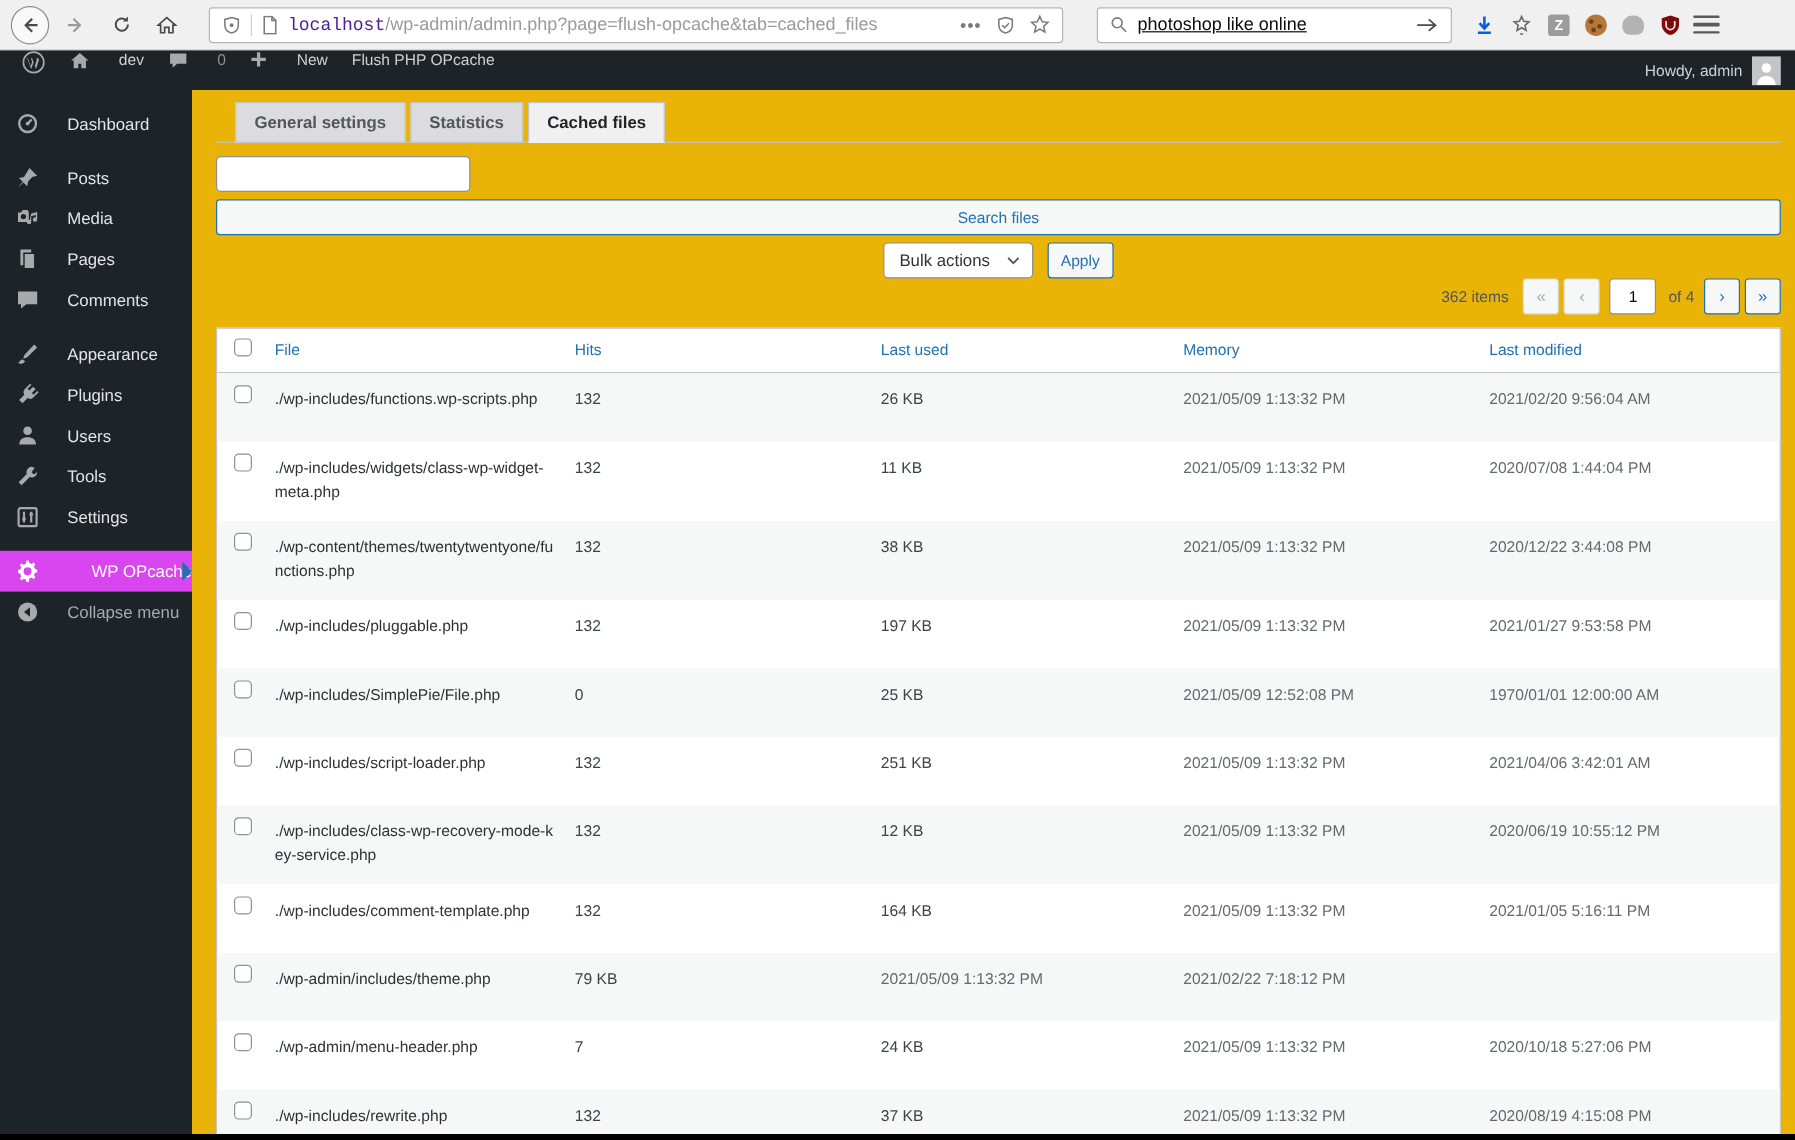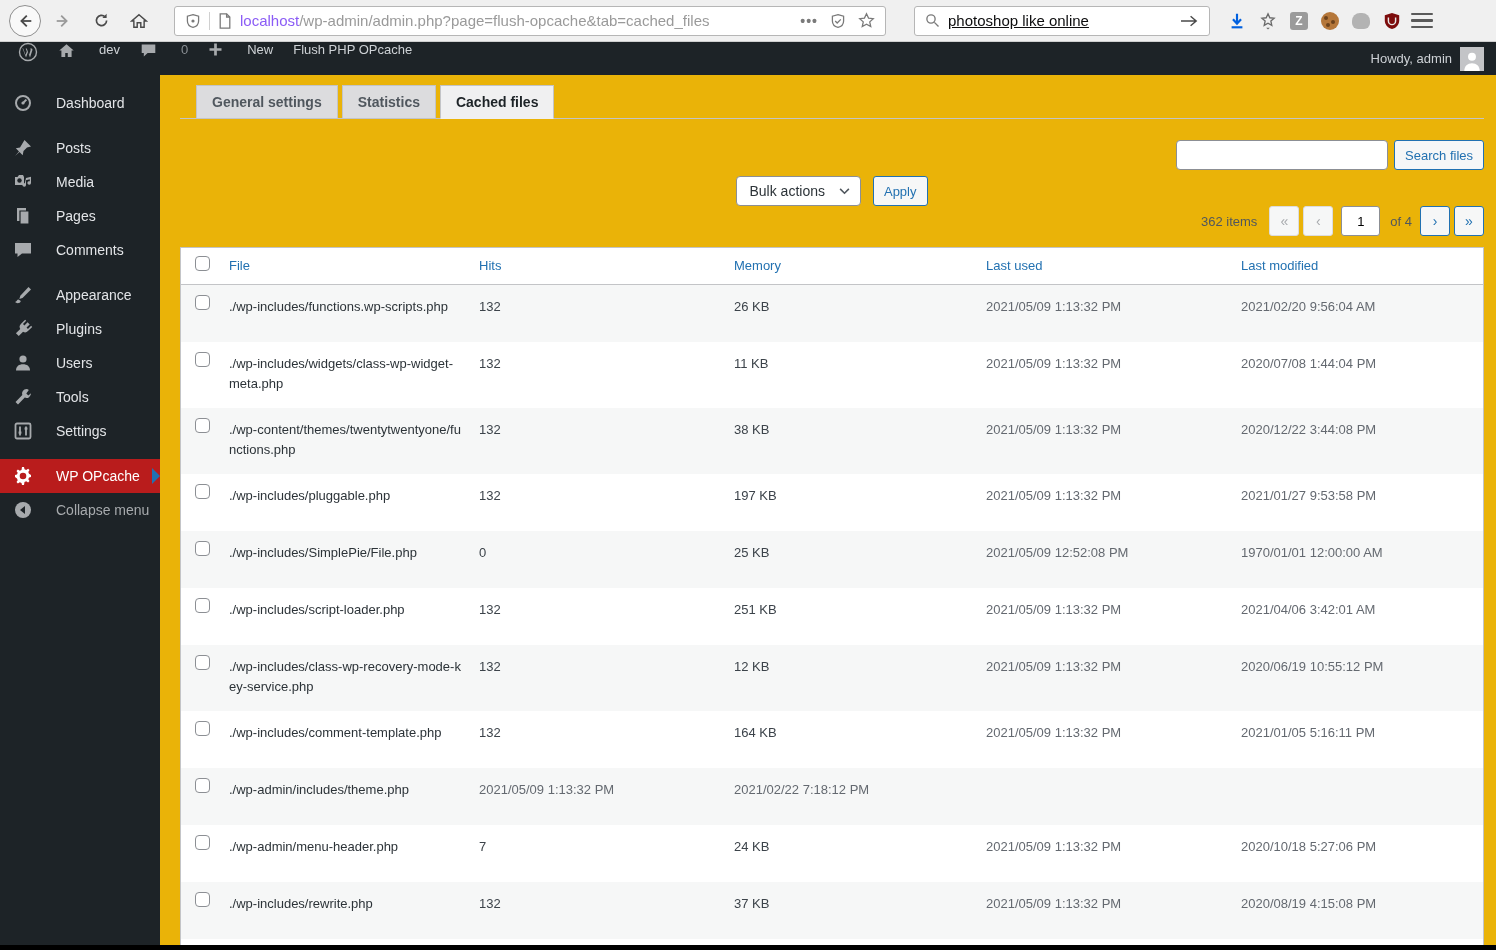--- a/index.html
+++ b/index.html
@@ -21,21 +21,21 @@
   .nav-btn { width:34px; height:34px; display:flex; align-items:center; justify-content:center; flex:none; }
   .back-circle { width:32px; height:32px; border:1px solid #8f8f8f; border-radius:50%;
     display:flex; align-items:center; justify-content:center; background:#f9f9f9; }
   .urlbar {
     width:712px; height:30px; margin-left:14px; background:#fff;
     border:1px solid #b6b6b6; border-radius:3px;
     display:flex; align-items:center; padding:0 10px; gap:8px; flex:none;
   }
   .urlbar .sep { width:1px; height:18px; background:#d0d0d0; }
   .url-text { flex:1; font-size:15px; color:#9a9a9a; white-space:nowrap; overflow:hidden; }
-  .url-text .host { color:#8b5cf6; }
+  .url-text .host { color:#4c1d95;font-family:Liberation Mono, monospace; }
   .urlbar-right { display:flex; align-items:center; gap:12px; }
   .dots { color:#7a7a7a; font-size:14px; letter-spacing:1px; font-weight:bold; }
   .searchbar {
     width:296px; height:30px; margin-left:24px; background:#fff;
     border:1px solid #b6b6b6; border-radius:3px;
     display:flex; align-items:center; padding:0 10px; gap:8px; flex:none;
   }
   .search-value { flex:1; font-size:15px; color:#0c0c0d; border:none; outline:none; background:transparent;
     font-family:"Liberation Sans", sans-serif;text-decoration:underline; }
   .ext-icons { display:flex; align-items:center; gap:13px; margin-left:14px; flex:none; }
@@ -62,39 +62,39 @@
   .sidebar {
     width:160px; flex:none; background:#1d2327; color:#f0f0f1; padding-top:11px;
     position:relative; z-index:10; font-size:14px;
   }
   .menu-item {
     display:flex; align-items:center; gap:23px; padding:7px 0 7px 13px; min-height:34px;
     cursor:pointer; position:relative; color:#e2e4e7;
   }
   .menu-item .mi-icon { width:20px; height:20px; flex:none; }
   .menu-item.sep-before { margin-top:11px; }
-  .menu-item.active { background:#b91c1c; color:#fff; }
+  .menu-item.active { background:#d946ef; color:#fff;justify-content:space-between; }
   .menu-item.active::after {
     content:''; position:absolute; right:-8px; top:50%; margin-top:-8px;
     border:8px solid transparent; border-left-color:#2271b1;
   }
   .menu-item.collapse { color:#a7aaad; }
 
   .content { flex:1; background:#eab308; padding:10px 12px 0 20px; position:relative; overflow:hidden; }
 
   
   .tabs { display:flex; padding-left:16px; border-bottom:1px solid #c3c4c7; }
   .tab {
     padding:8px 15px; margin:0 4px -1px 0; border:1px solid #c3c4c7;
     background:#dcdcde; color:#50575e; font-weight:bold; font-size:14px; cursor:pointer;
   }
   .tab.active { background:#f0f0f1; border-bottom-color:#f0f0f1; color:#1d2327; }
 
   
-  .search-row { display:flex; justify-content:flex-end; margin-top:21px; gap:6px; }
+  .search-row { display:flex; justify-content:flex-end; margin-top:11px; gap:6px;flex-direction:column; }
   .wp-search-input { width:212px; height:30px; border:1px solid #8c8f94; border-radius:4px; background:#fff;
     padding:0 8px; font-size:14px; font-family:"Liberation Sans", sans-serif; }
   .btn-secondary {
     height:30px; padding:0 10px; background:#f6f7f7; border:1px solid #2271b1; border-radius:3px;
     color:#2271b1; font-size:13px; cursor:pointer; font-family:"Liberation Sans", sans-serif;
   }
   .tablenav { display:flex; align-items:center; margin-top:6px; margin-bottom:11px;flex-direction:column; }
   .bulk { display:flex; gap:12px; }
   .bulk-select {
     height:30px; border:1px solid #8c8f94; border-radius:4px; background:#fff; color:#2c3338;
@@ -405,22 +405,22 @@
       </div>
     </div>
 
     <div class="files-table">
       <div class="t-row t-head">
         <div class="cell cb-cell">
             <span class="checkbox"></span>
           </div>
         <div class="cell">File</div>
         <div class="cell">Hits</div>
+        <div class="cell">Last used</div>
         <div class="cell">Memory</div>
-        <div class="cell">Last used</div>
         <div class="cell">Last modified</div>
       </div>
       <div>
           <div class="t-row body-row">
     <div class="cell cb-cell">
               <span class="checkbox"></span>
             </div>
     <div class="cell file-cell">./wp-includes/functions.wp-scripts.php</div>
     <div class="cell num-cell">132</div>
     <div class="cell num-cell">26 KB</div>
@@ -495,20 +495,21 @@
     <div class="cell num-cell">132</div>
     <div class="cell num-cell">164 KB</div>
     <div class="cell date-cell">2021/05/09 1:13:32 PM</div>
     <div class="cell date-cell">2021/01/05 5:16:11 PM</div>
   </div>
           <div class="t-row body-row">
     <div class="cell cb-cell">
               <span class="checkbox"></span>
             </div>
     <div class="cell file-cell">./wp-admin/includes/theme.php</div>
+    <div class="cell num-cell">79 KB</div>
     <div class="cell date-cell">2021/05/09 1:13:32 PM</div>
     <div class="cell date-cell">2021/02/22 7:18:12 PM</div>
   </div>
           <div class="t-row body-row">
     <div class="cell cb-cell">
               <span class="checkbox"></span>
             </div>
     <div class="cell file-cell">./wp-admin/menu-header.php</div>
     <div class="cell num-cell">7</div>
     <div class="cell num-cell">24 KB</div>

